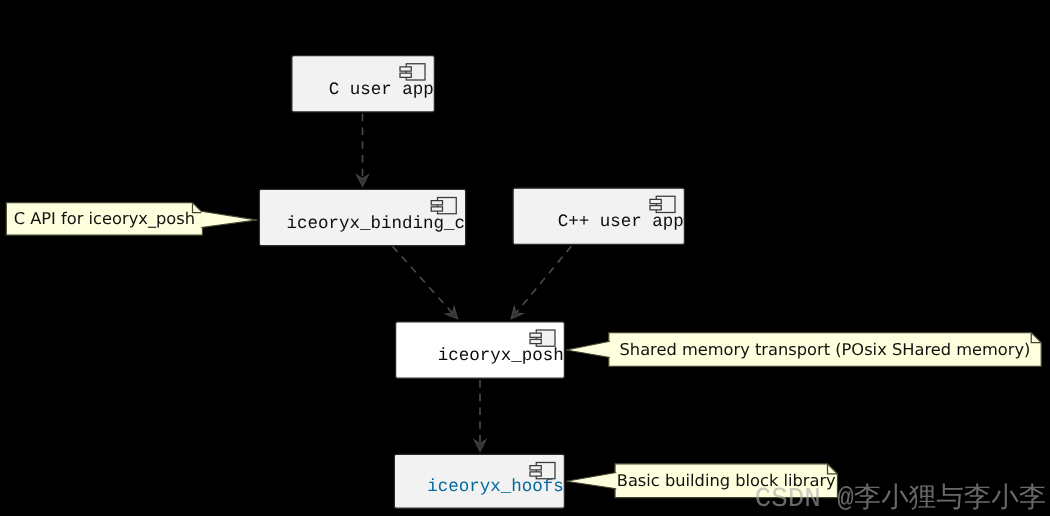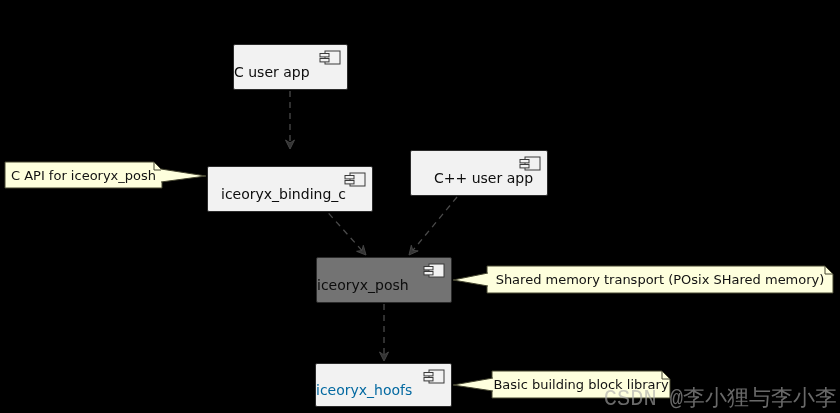--- a/index.html
+++ b/index.html
@@ -16,25 +16,26 @@
     display:block;
   }
   .component {
     position:absolute;
     box-sizing:border-box;
     background:#F2F2F2;
     border:1.5px solid #2B2B2B;
     border-radius:2px;
     display:flex;
     align-items:center;
-    justify-content:flex-start;
+    justify-content:flex-end;
     padding-top:9px;
     font-size:14px;
     color:#0D0D0D;
     white-space:nowrap;
+    font-family:Liberation Mono, monospace;
   }
   .cicon { position:absolute; top:4px; right:5px; }
   .cicon rect { fill:#F2F2F2; stroke:#3A3A3A; stroke-width:1; }
   .note-text {
     font-family:"DejaVu Sans", sans-serif;
     font-size:13px;
   }
   #watermark {
     position:absolute;
     right:3px; bottom:0px;
@@ -91,37 +92,37 @@
 
   <div id="watermark" style="color: rgba(170, 170, 170, 0.62);">CSDN @李小狸与李小李</div>
 <div class="component" style="left: 233px; top: 44px; width: 115px; height: 46px; background: rgb(242, 242, 242); border-color: rgb(43, 43, 43); color: rgb(13, 13, 13);">
       <svg class="cicon" width="24" height="18" viewBox="0 0 24 18">
         <rect x="7" y="2" width="15" height="13" stroke="#3A3A3A"></rect>
         <rect x="2" y="4.5" width="9" height="3.4" stroke="#3A3A3A"></rect>
         <rect x="2" y="9.5" width="9" height="3.4" stroke="#3A3A3A"></rect>
       </svg>
       <span>C user app</span>
     </div>
-    <div class="component" style="left: 207px; top: 166px; width: 166px; height: 46px; background: rgb(242, 242, 242); border-color: rgb(43, 43, 43); color: rgb(13, 13, 13); padding-left: 13px;">
+    <div class="component" style="left: 207px; top: 151px; width: 166px; height: 46px; background: rgb(242, 242, 242); border-color: rgb(43, 43, 43); color: rgb(13, 13, 13); padding-left: 13px;">
       <svg class="cicon" width="24" height="18" viewBox="0 0 24 18">
         <rect x="7" y="2" width="15" height="13" stroke="#3A3A3A"></rect>
         <rect x="2" y="4.5" width="9" height="3.4" stroke="#3A3A3A"></rect>
         <rect x="2" y="9.5" width="9" height="3.4" stroke="#3A3A3A"></rect>
       </svg>
       <span>iceoryx_binding_c</span>
     </div>
     <div class="component" style="left: 410px; top: 150px; width: 138px; height: 46px; background: rgb(242, 242, 242); border-color: rgb(43, 43, 43); color: rgb(13, 13, 13); padding-left: 23px;">
       <svg class="cicon" width="24" height="18" viewBox="0 0 24 18">
         <rect x="7" y="2" width="15" height="13" stroke="#3A3A3A"></rect>
         <rect x="2" y="4.5" width="9" height="3.4" stroke="#3A3A3A"></rect>
         <rect x="2" y="9.5" width="9" height="3.4" stroke="#3A3A3A"></rect>
       </svg>
       <span>C++ user app</span>
     </div>
-    <div class="component" style="left: 316px; top: 257px; width: 136px; height: 46px; background: #737373; border-color: rgb(43, 43, 43); color: rgb(13, 13, 13);">
+    <div class="component" style="left: 316px; top: 257px; width: 136px; height: 46px; background: #ffffff; border-color: rgb(43, 43, 43); color: rgb(13, 13, 13);">
       <svg class="cicon" width="24" height="18" viewBox="0 0 24 18">
         <rect x="7" y="2" width="15" height="13" stroke="#3A3A3A"></rect>
         <rect x="2" y="4.5" width="9" height="3.4" stroke="#3A3A3A"></rect>
         <rect x="2" y="9.5" width="9" height="3.4" stroke="#3A3A3A"></rect>
       </svg>
       <span>iceoryx_posh</span>
     </div>
     <div class="component" style="left: 315px; top: 363px; width: 137px; height: 44px; background: rgb(242, 242, 242); border-color: rgb(43, 43, 43); color: #0369a1;">
       <svg class="cicon" width="24" height="18" viewBox="0 0 24 18">
         <rect x="7" y="2" width="15" height="13" stroke="#3A3A3A"></rect>

